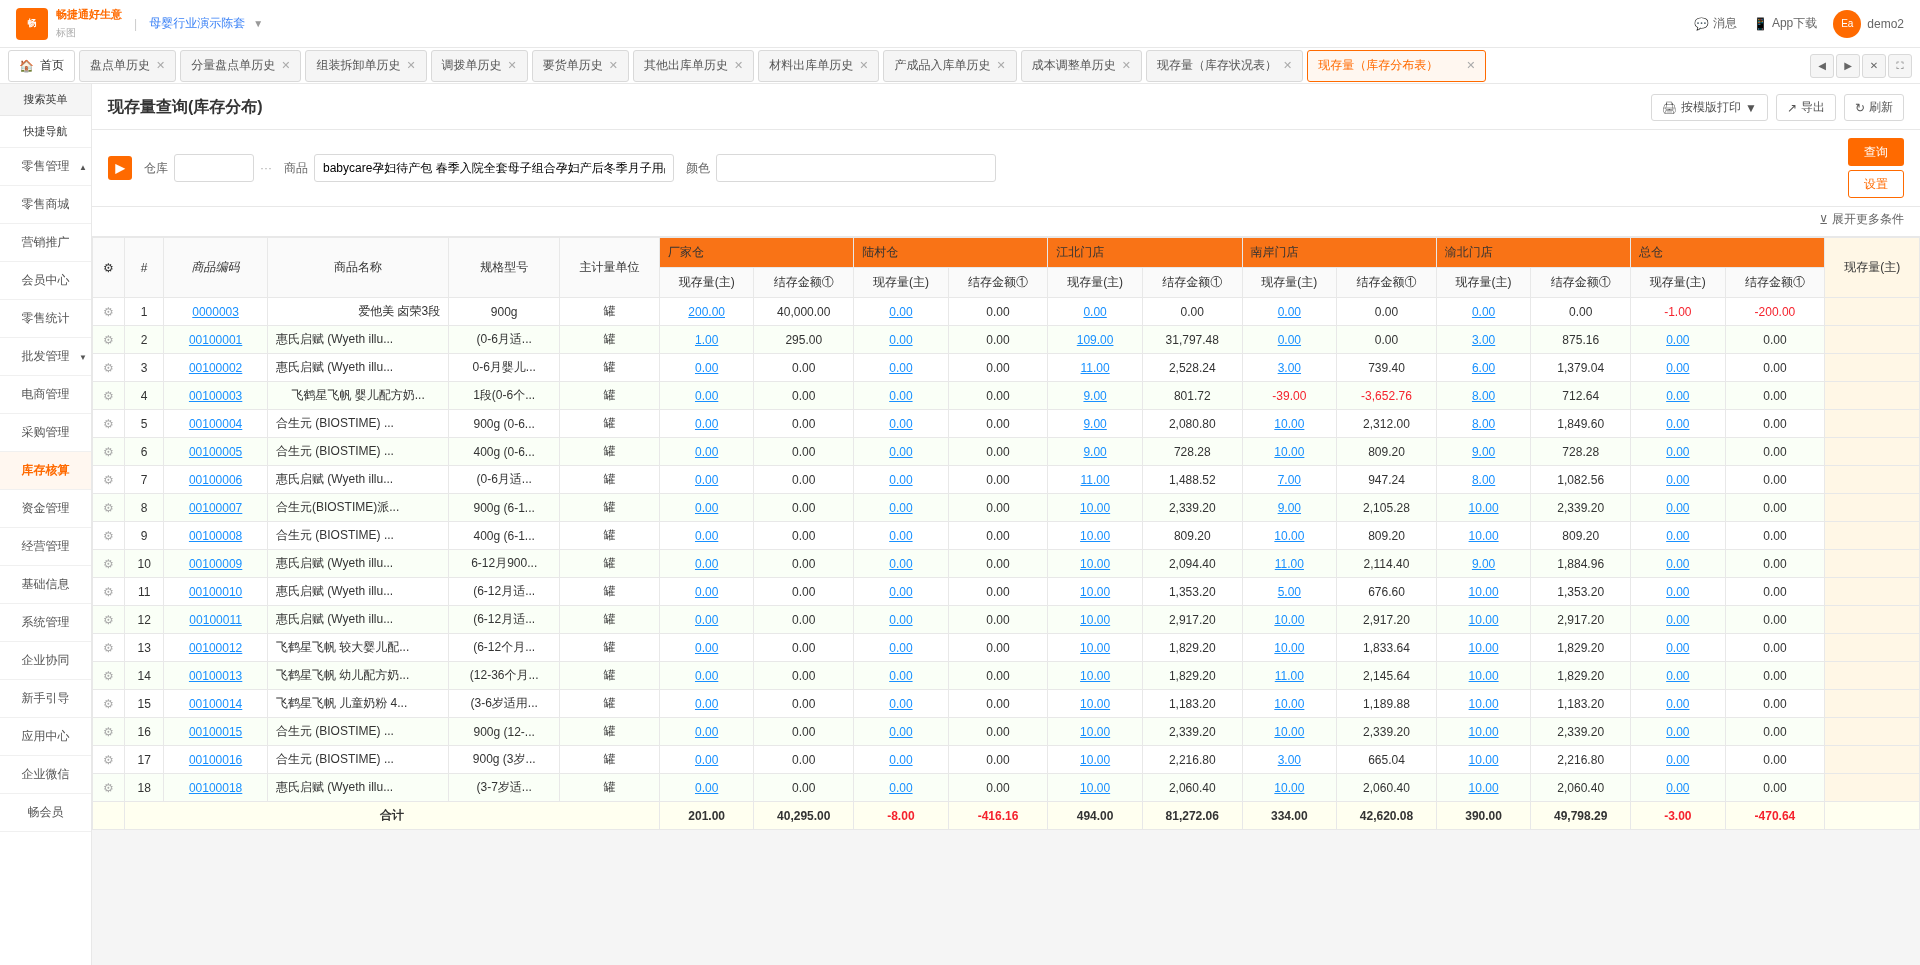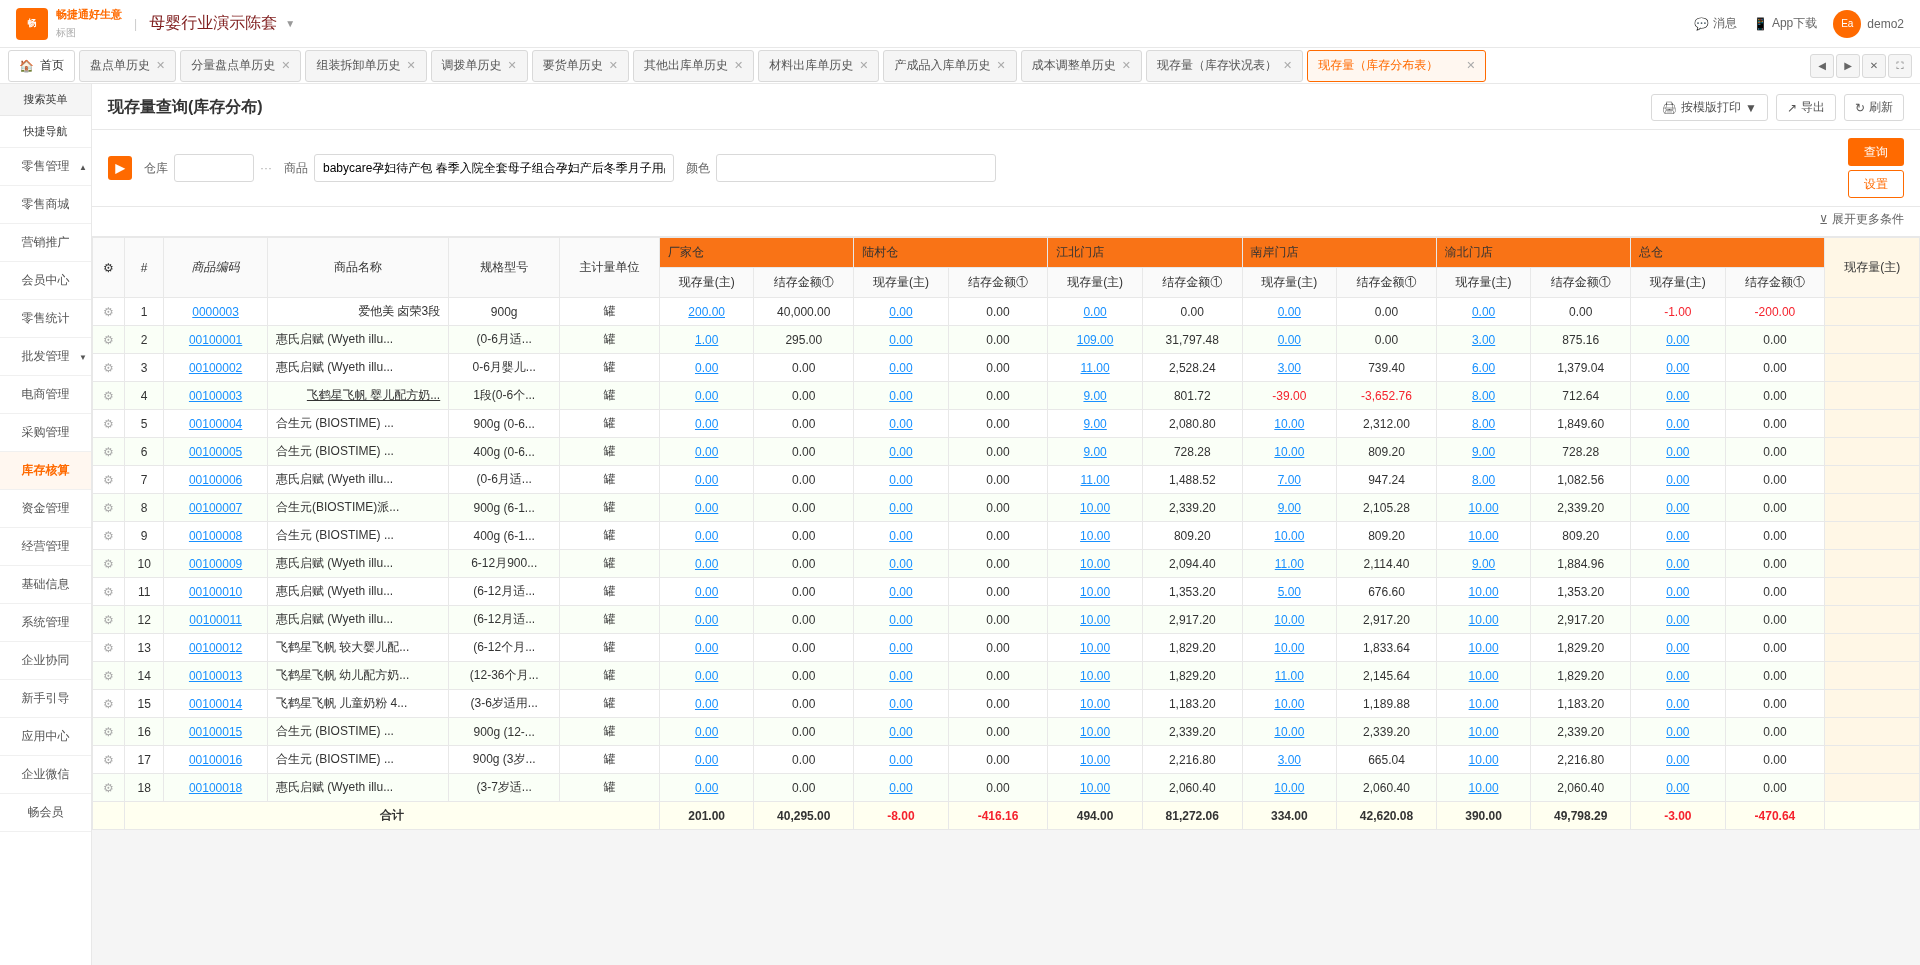--- a/index.html
+++ b/index.html
@@ -196,21 +196,21 @@
 <div class="top-bar">
   <div class="top-bar-left">
     <div class="logo-icon">
       <span style="font-size:9px; font-weight:bold;">畅</span>
     </div>
     <div style="display:flex;flex-direction:column;line-height:1.2;">
       <span style="font-size:11px;color:#ff6a00;font-weight:bold;">畅捷通好生意</span>
       <span style="font-size:10px;color:#aaa;margin-top:6px;">标图</span>
     </div>
     <span style="color:#ccc;margin:0 4px;">|</span>
-    <span style="font-size:16px;color:#7f1d1d;cursor:pointer;">母婴行业演示陈套</span>
+    <span style="font-size:12px;color:#3b82f6;cursor:pointer;">母婴行业演示陈套</span>
     <span style="color:#999;font-size:10px;cursor:pointer;">▼</span>
   </div>
   <div class="top-bar-right">
     <span>
       <span>💬</span>
       <span>消息</span>
     </span>
     <span>
       <span>📱</span>
       <span>App下载</span>
@@ -449,21 +449,21 @@
     <td class="num-link">6.00</td>
     <td class="num-normal">1,379.04</td>
     <td class="num-link">0.00</td>
     <td class="num-normal">0.00</td>
     <td style="background:#fff7e6;"></td>
   </tr>
             <tr>
     <td style="text-align:center;color:#aaa;">⚙</td>
     <td>4</td>
     <td class="num-link">00100003</td>
-    <td style="text-align:right;max-width:140px;overflow:hidden;text-overflow:ellipsis;text-decoration:underline;">飞鹤星飞帆 婴儿配方奶...</td>
+    <td style="text-align:center;max-width:140px;overflow:hidden;text-overflow:ellipsis;">飞鹤星飞帆 婴儿配方奶...</td>
     <td>1段(0-6个...</td>
     <td>罐</td>
     <td class="num-link">0.00</td>
     <td class="num-normal">0.00</td>
     <td class="num-link">0.00</td>
     <td class="num-normal">0.00</td>
     <td class="num-link">9.00</td>
     <td class="num-normal">801.72</td>
     <td class="num-red">-39.00</td>
     <td class="num-red">-3,652.76</td>

